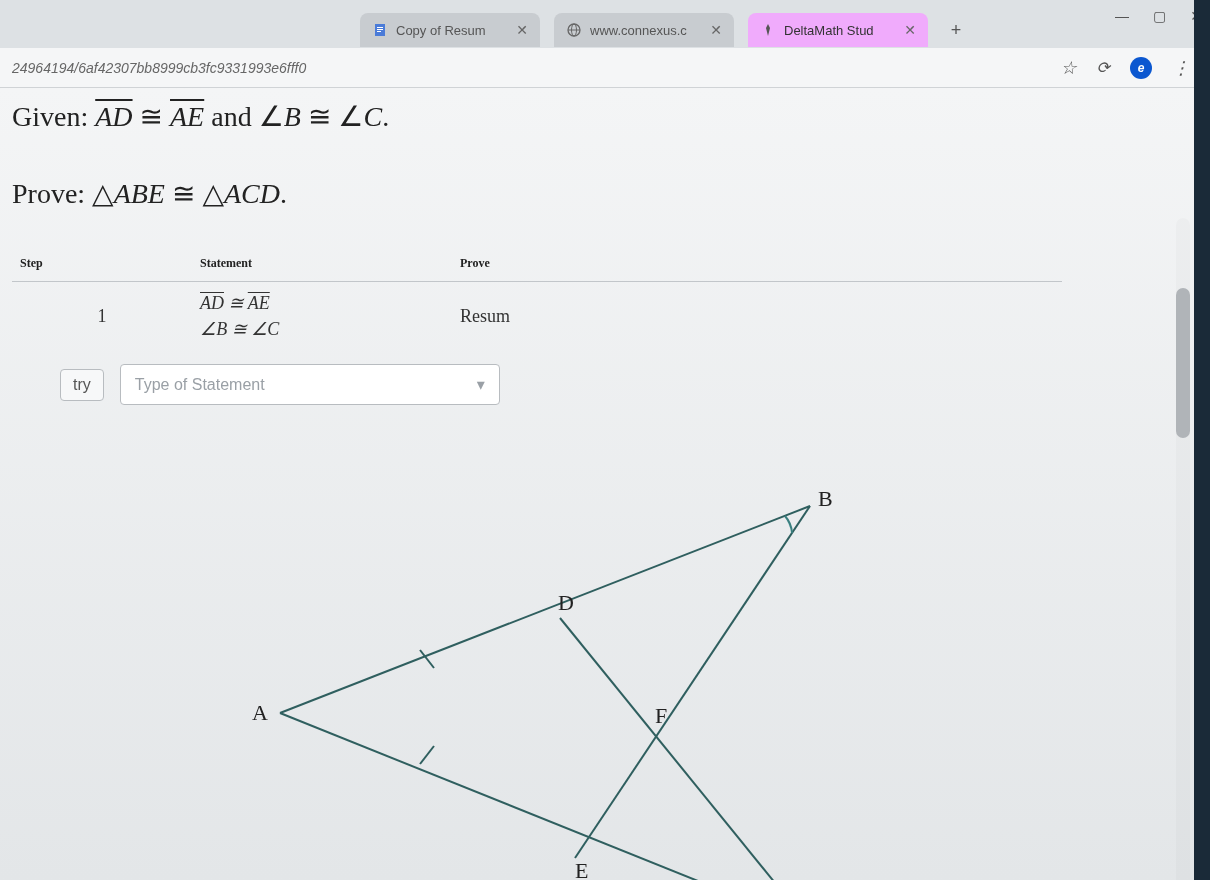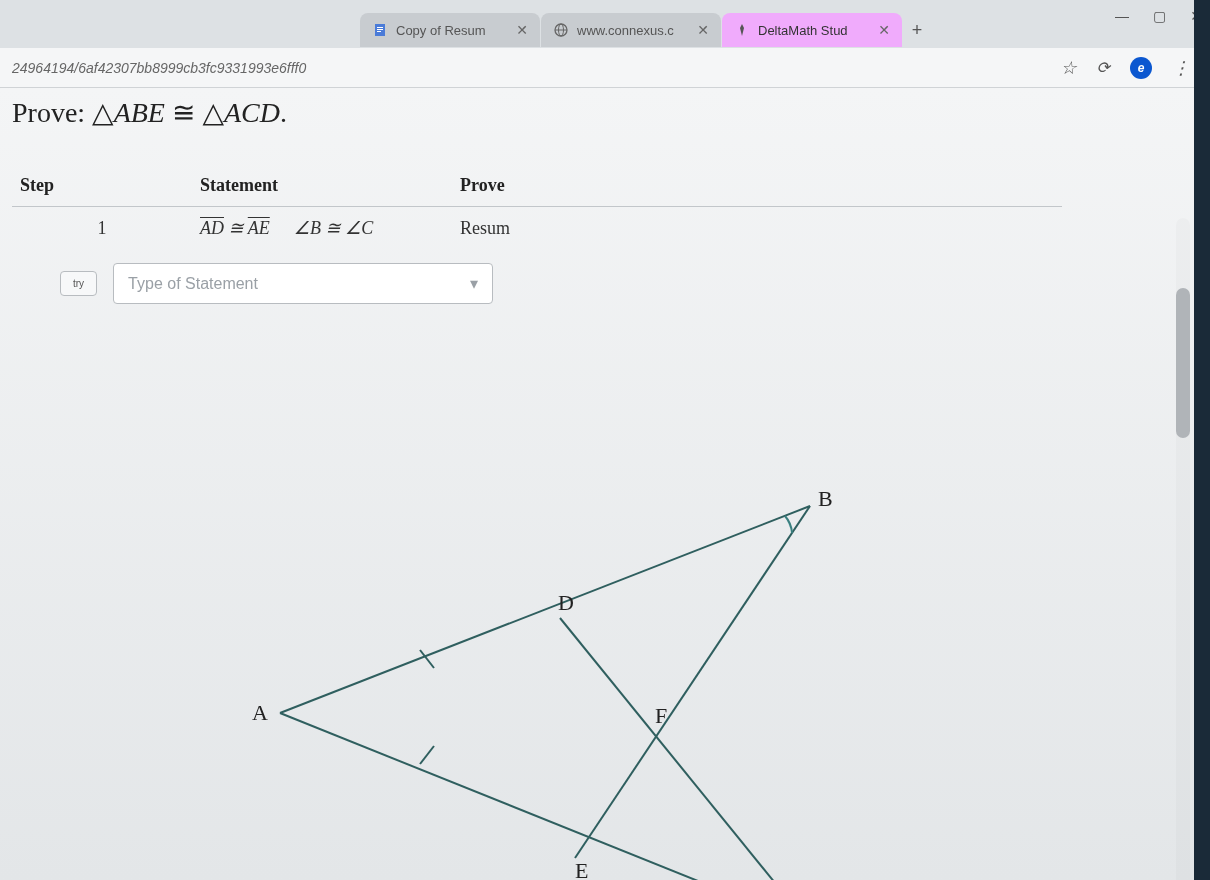--- a/index.html
+++ b/index.html
@@ -16,21 +16,21 @@
       height: 48px;
       display: flex;
       align-items: flex-end;
       position: relative;
     }
     .tab-bar {
       display: flex;
       align-items: center;
       height: 36px;
       margin-left: 360px;
-      gap: 1px;
+      gap: 14px;
     }
     .tab {
       display: flex;
       align-items: center;
       height: 34px;
       padding: 0 12px;
       font-family: Arial, sans-serif;
       font-size: 13px;
       color: #555;
       border-radius: 8px 8px 0 0;
@@ -90,46 +90,46 @@
     .given-line { margin-top: 4px; margin-bottom: 44px; }
     .overline { text-decoration: overline; font-style: italic; }
     .mathit { font-style: italic; }
     .table-wrap {
       width: 1050px;
       margin-top: 10px;
     }
     .proof-table { width: 100%; border-collapse: collapse; }
     .proof-table thead th {
       text-align: left;
-      font-size: 18px;
+      font-size: 12px;
       font-weight: bold;
       padding: 10px 8px;
       color: #222;
     }
     .proof-table tbody td {
       border-top: 1px solid #c2c6ca;
       padding: 10px 8px;
       font-size: 18px;
       color: #333;
       vertical-align: middle;
     }
     .col-step { width: 180px; text-align: center; }
     .col-stmt { width: 260px; margin-left: 42px; }
     .col-reason { width: auto; }
-    .math-stack { display: flex; flex-direction: row; gap: 24px; font-style: italic; }
+    .math-stack { display: flex; flex-direction: column; gap: 4px; font-style: italic; }
     .after-row {
       display: flex;
       gap: 16px;
       align-items: center;
       margin-top: 14px;
       padding-left: 48px;
     }
     .try-btn {
       font-family: Arial, sans-serif;
-      font-size: 10px;
+      font-size: 16px;
       color: #555;
       background: #f7f8f9;
       border: 1px solid #b8bcc0;
       border-radius: 4px;
       padding: 6px 12px;
       cursor: pointer;
     }
     .dropdown {
       font-family: Arial, sans-serif;
       font-size: 16px;
@@ -226,20 +226,24 @@
   <div class="toolbar-icons">
     <span style="font-size:18px;">☆</span>
     <span style="font-size:16px;">⟳</span>
     <span class="profile-badge">e</span>
     <span style="font-size:18px;">⋮</span>
   </div>
 </div>
 
 <div class="content">
 
+  <div class="given-line">
+    <span>Given:</span>
+    <span class="overline">AD</span><span> ≅ </span><span class="overline">AE</span><span> and </span><span>∠</span><span class="mathit">B</span><span> ≅ </span><span>∠</span><span class="mathit">C</span><span>.</span>
+  </div>
 
   <div class="prove-line">
     <span>Prove:</span>
     <span>△</span><span class="mathit">ABE</span><span> ≅ </span><span>△</span><span class="mathit">ACD</span><span>.</span>
   </div>
 
   <div class="table-wrap">
     <table class="proof-table">
       <thead>
         <tr>

